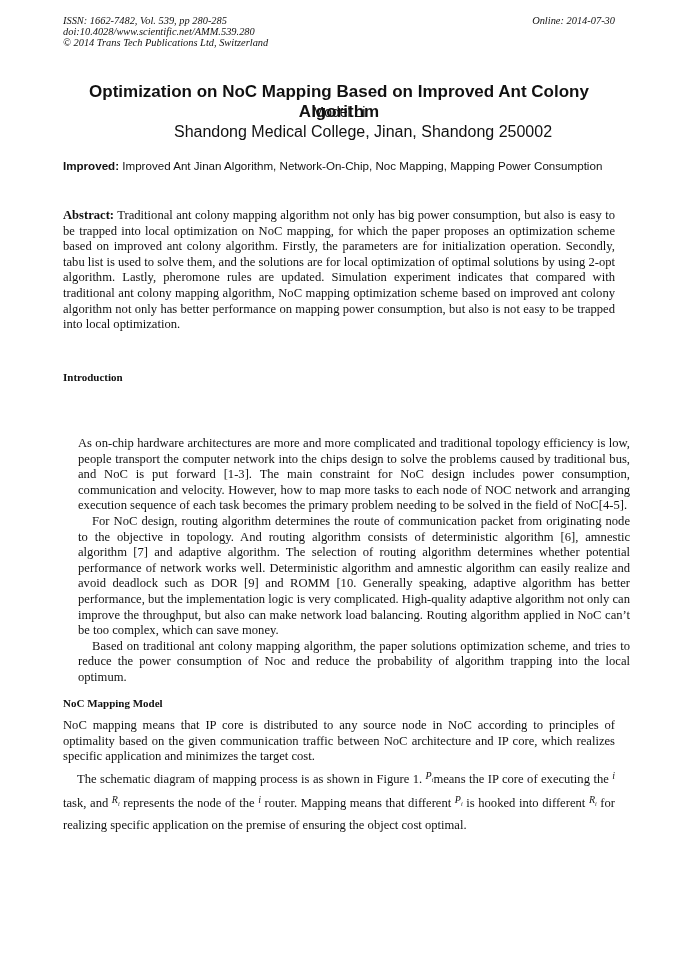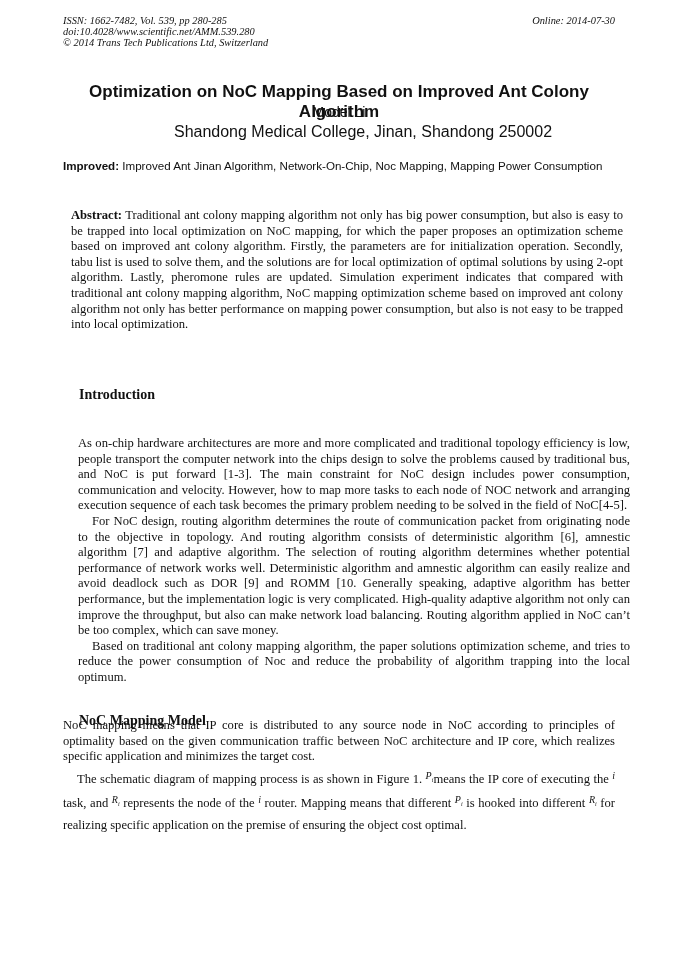--- a/index.html
+++ b/index.html
@@ -11,23 +11,23 @@
   .title { position: absolute; left: 0; top: 82px; width: 552px; text-align: center;
     font-family: Liberation Sans, sans-serif; font-weight: bold; font-size: 17px; }
   .author { position: absolute; left: 0; top: 104px; width: 552px; text-align: center;
     font-family: "Liberation Sans", sans-serif; font-size: 14px; }
   .affil { position: absolute; left: 0; top: 123px; width: 552px; text-align: center;
     font-family: "Liberation Sans", sans-serif; font-size: 16px; padding-left: 48px; box-sizing: border-box; }
   .keywords { position: absolute; left: 0; top: 158px; width: 552px;
     font-family: "Liberation Sans", sans-serif; font-size: 11.6px; line-height: 15px; text-align: justify; }
   .kw-label { font-weight: bold; }
   .body-text { font-family: "Liberation Serif", serif; font-size: 12.6px; line-height: 15.6px; text-align: justify; margin: 0; }
-  .abstract { position: absolute; left: 8px; top: 208px; width: 552px; }
+  .abstract { position: absolute; left: 0; top: 208px; width: 552px; }
   .abs-label { font-weight: bold; }
-  .sec-heading { font-family: "Liberation Serif", serif; font-weight: bold; font-size: 14px; margin: 16px; }
+  .sec-heading { font-family: "Liberation Serif", serif; font-weight: bold; font-size: 11px; margin: 0; }
   .intro-h { position: absolute; left: 0; top: 371px; }
   .intro { position: absolute; left: 15px; top: 392px; width: 552px; margin-top: 44px; }
   .indent { text-indent: 14px; }
   .model-h { position: absolute; left: 0; top: 697px; }
   .model { position: absolute; left: 0; top: 718px; width: 552px; }
   .model p.lh2 { line-height: 20.6px; margin-top: 1px; }
   .math { font-style: italic; font-size: 10px; vertical-align: 4px; }
   .math sub { font-size: 6px; }
 </style>
 </head>

